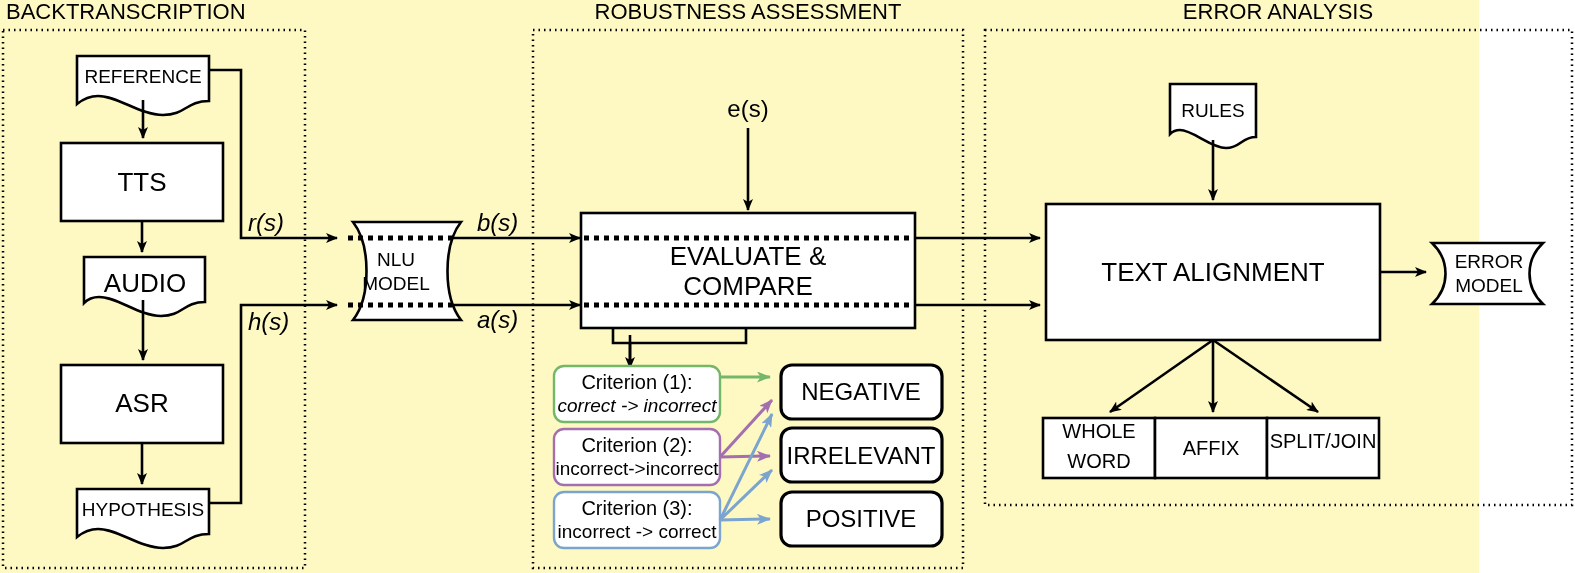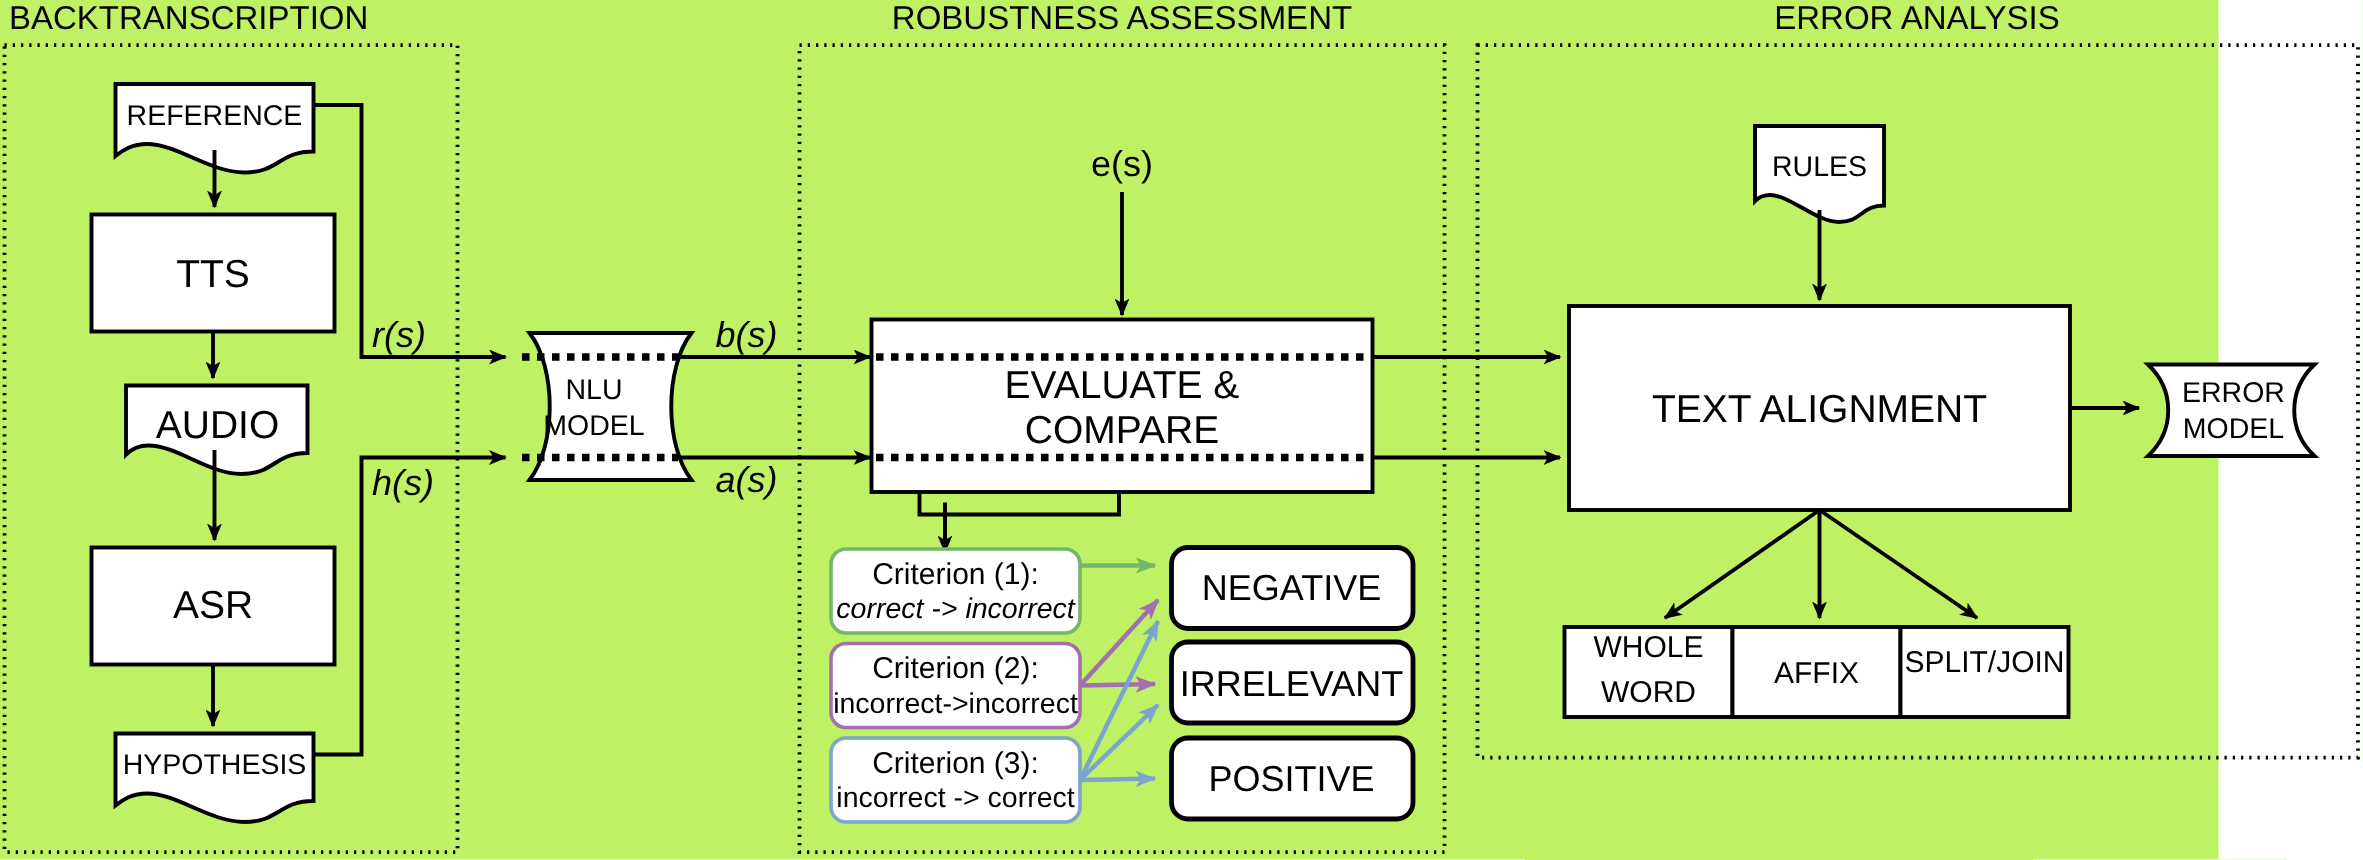--- a/index.html
+++ b/index.html
@@ -1,17 +1,17 @@
 <!DOCTYPE html>
 <html><head>
 <meta charset="utf-8">
 <style>
   html,body{margin:0;padding:0;background:#ffffff;}
   body{width:1575px;height:573px;overflow:hidden;font-family:"Liberation Sans",sans-serif;}
-  #stage{position:relative;width:1479px;height:573px;background:#bef264;}
+  #stage{position:relative;width:1479px;height:573px;background:#fef9c3;}
   svg{display:block;}
   text{font-family:"Liberation Sans",sans-serif;fill:#000;}
   .panel-title{font-size:22px;}
   .blk{font-size:26px;}
   .blk-sm{font-size:19px;}
   .sig{font-size:24px;font-style:italic;}
   .sig-up{font-size:24px;}
   .crit{font-size:20px;}
   .crit-sub{font-size:19px;}
   .crit-sub-i{font-size:19px;font-style:italic;}

